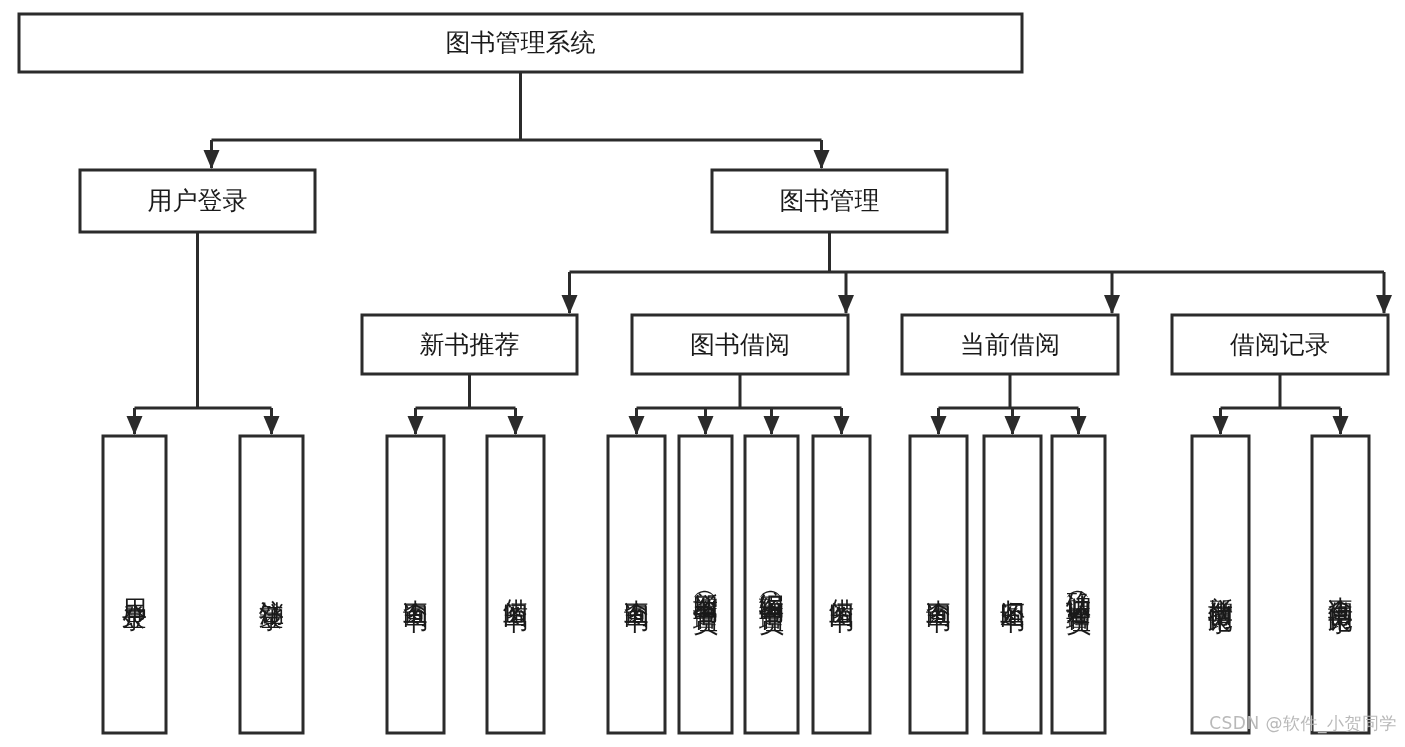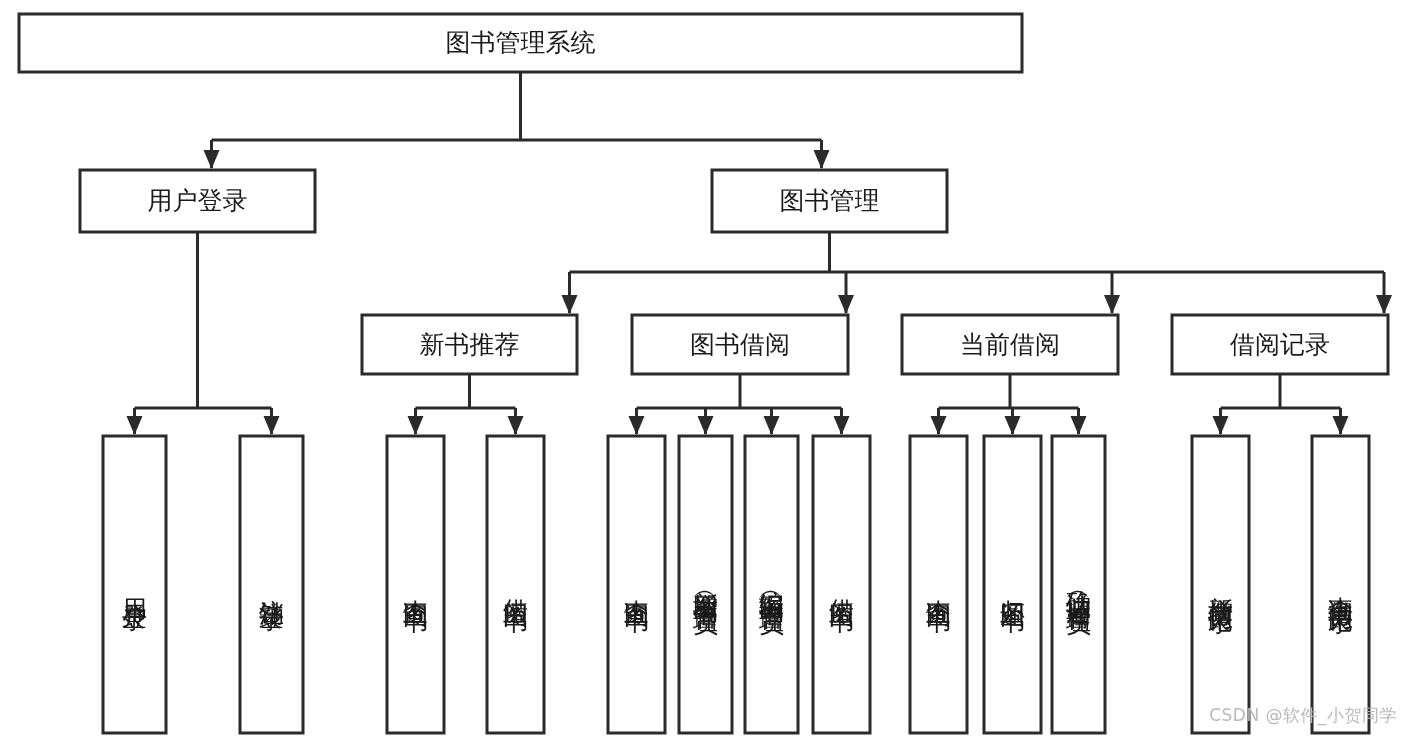--- a/index.html
+++ b/index.html
@@ -60,21 +60,21 @@
     font-size: 25px;
     line-height: 1.0;
     color: #1a1a1a;
     letter-spacing: 3px;
     white-space: nowrap;
     pointer-events: none;
   }
   .watermark {
     position: absolute;
     right: 8px;
-    bottom: 20px;
+    bottom: 12px;
     font-family: "DejaVu Sans", "Liberation Sans", sans-serif;
     font-size: 17px;
     color: #b9b9b9;
     white-space: nowrap;
     letter-spacing: 0.5px;
   }
 </style>
 </head>
 <body>
 

